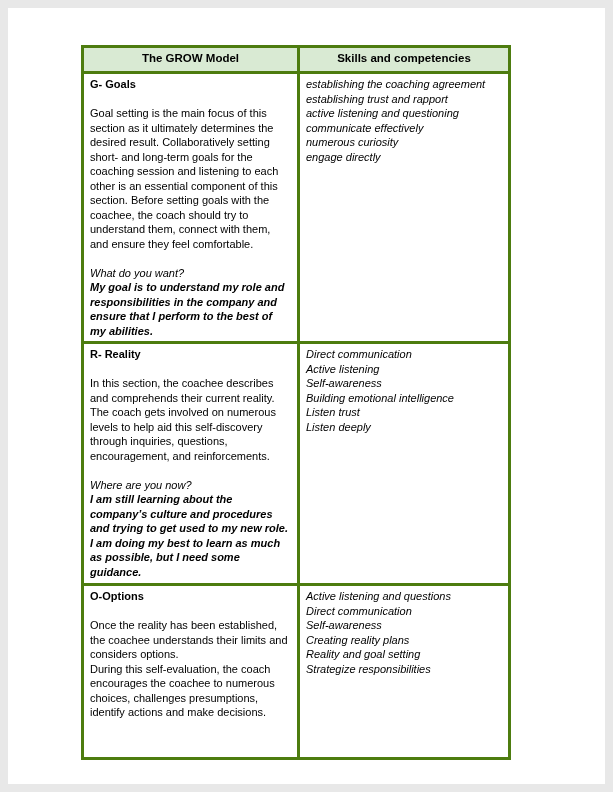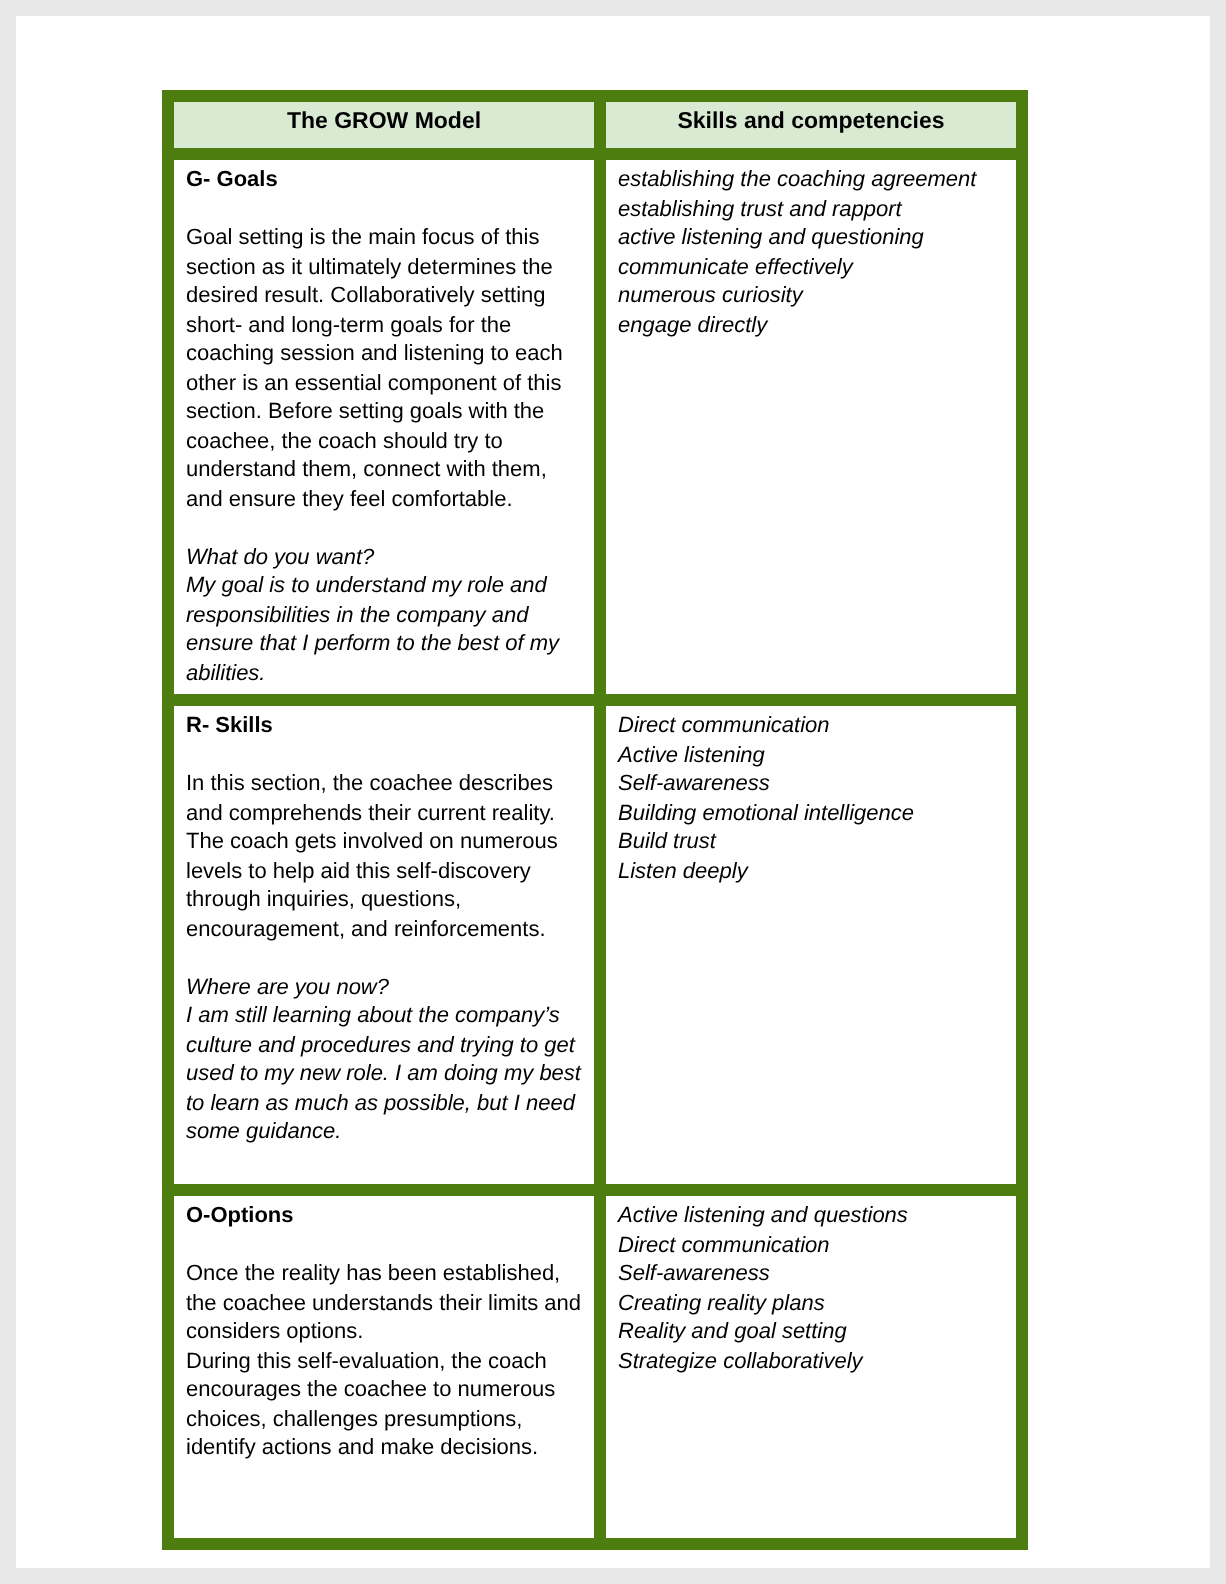--- a/index.html
+++ b/index.html
@@ -26,21 +26,21 @@
     position: absolute;
     left: 73px;
     top: 37px;
     border-collapse: collapse;
     table-layout: fixed;
     font-size: 11px;
     line-height: 14.5px;
     color: #000000;
   }
   .doc-table th, .doc-table td {
-    border: 6px solid #4d7c0f;
+    border: 3px solid #4d7c0f;
     vertical-align: top;
     padding: 3px 6px;
     margin-top: 35px;
   }
   .doc-table th {
     height: 17px;
     text-align: center;
     font-size: 11.5px;
     font-weight: bold;
     padding: 3px 4px;
@@ -55,20 +55,21 @@
   .cell-para {
     margin: 0;
   }
   .cell-question {
     font-style: italic;
     margin: 14.5px 0 0 0;
   }
   .cell-answer {
     font-style: italic;
     margin: 0;
+    font-weight: bold;
   }
   .right-cell .skill {
     margin: 0;
     font-style: italic;
   }
   .pad-top {
     padding-top: 17px;
   }
 </style>
 </head>
@@ -98,44 +99,44 @@
           <div class="skill">establishing the coaching agreement</div>
           <div class="skill">establishing trust and rapport</div>
           <div class="skill">active listening and questioning</div>
           <div class="skill">communicate effectively</div>
           <div class="skill">numerous curiosity</div>
           <div class="skill">engage directly</div>
         </td>
       </tr>
       <tr>
         <td class="left-cell" style="height:233px">
-          <p class="cell-title">R- Skills</p>
+          <p class="cell-title">R- Reality</p>
           <p class="cell-para">In this section, the coachee describes and comprehends their current reality. The coach gets involved on numerous levels to help aid this self-discovery through inquiries, questions, encouragement, and reinforcements.</p>
           <p class="cell-question">Where are you now?</p>
           <p class="cell-answer">I am still learning about the company’s culture and procedures and trying to get used to my new role. I am doing my best to learn as much as possible, but I need some guidance.</p>
         </td>
         <td class="right-cell">
           <div class="skill">Direct communication</div>
           <div class="skill">Active listening</div>
           <div class="skill">Self-awareness</div>
           <div class="skill">Building emotional intelligence</div>
-          <div class="skill">Build trust</div>
+          <div class="skill">Listen trust</div>
           <div class="skill">Listen deeply</div>
         </td>
       </tr>
       <tr>
         <td class="left-cell" style="height:165px">
           <p class="cell-title">O-Options</p>
           <p class="cell-para">Once the reality has been established, the coachee understands their limits and considers options.</p>
           <p class="cell-para">During this self-evaluation, the coach encourages the coachee to numerous choices, challenges presumptions, identify actions and make decisions.</p>
         </td>
         <td class="right-cell">
           <div class="skill">Active listening and questions</div>
           <div class="skill">Direct communication</div>
           <div class="skill">Self-awareness</div>
           <div class="skill">Creating reality plans</div>
           <div class="skill">Reality and goal setting</div>
-          <div class="skill">Strategize collaboratively</div>
+          <div class="skill">Strategize responsibilities</div>
         </td>
       </tr>
     </tbody>
   </table>
 </div>
 
 </body></html>

